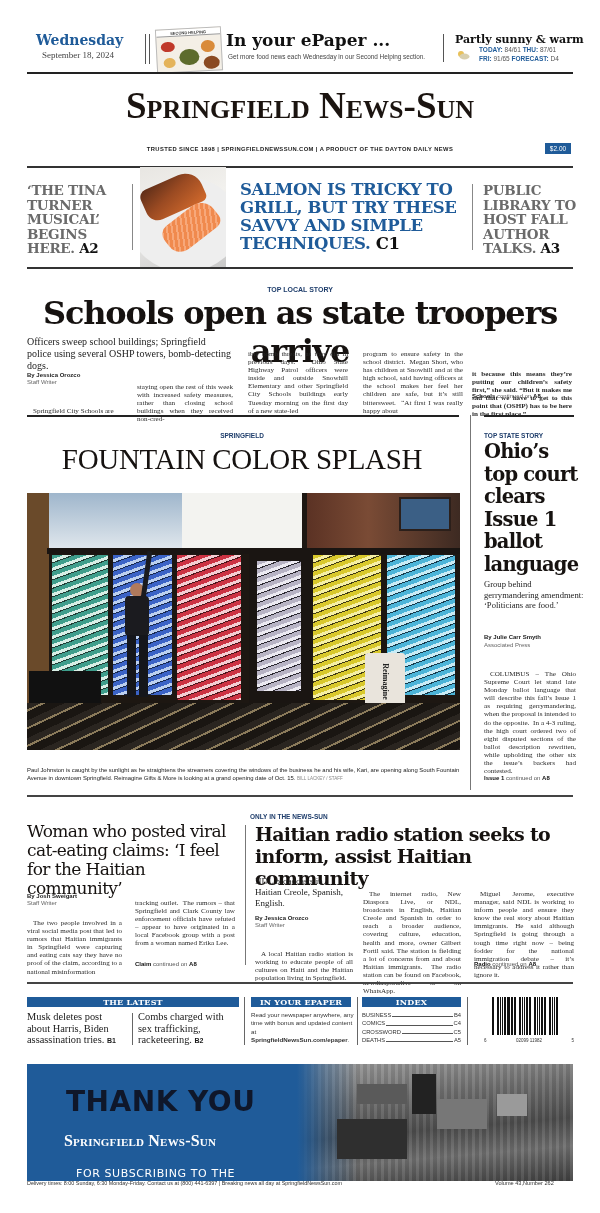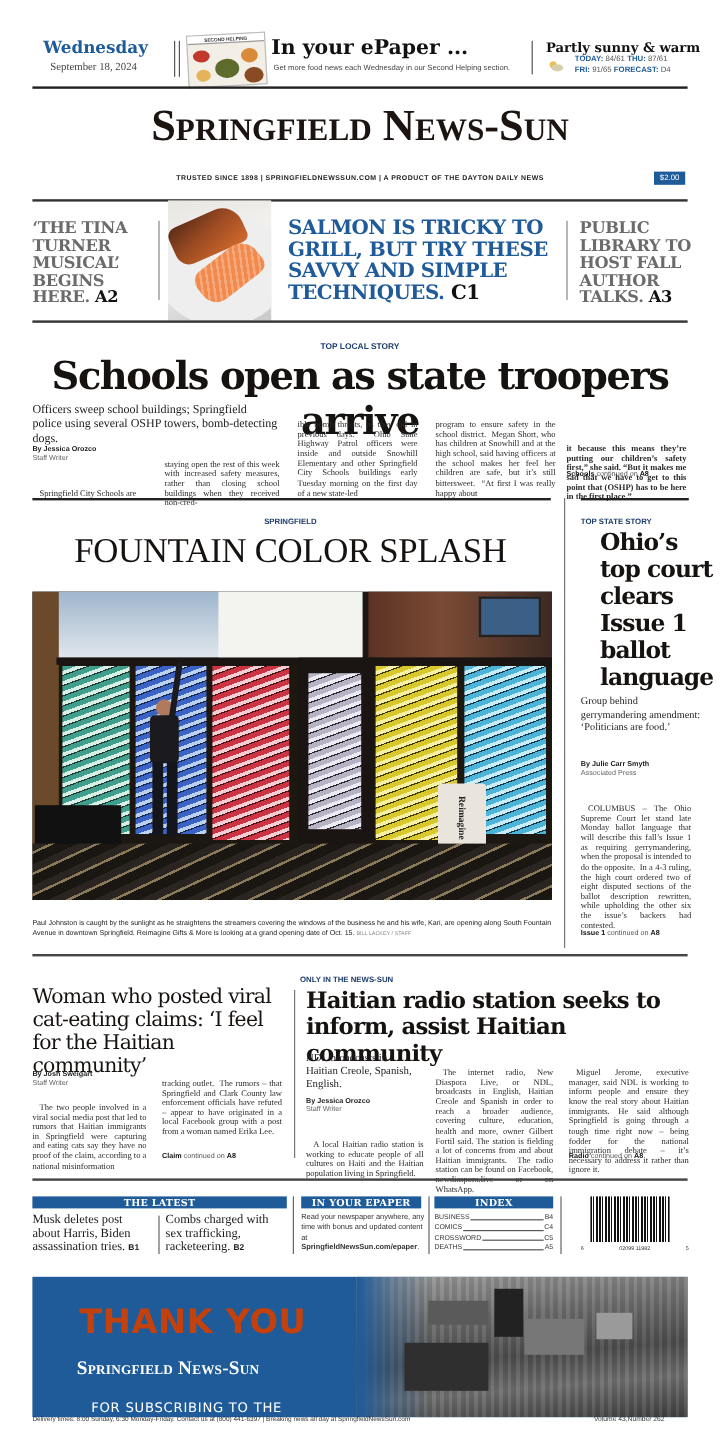--- a/index.html
+++ b/index.html
@@ -51,21 +51,21 @@
 
   
   #fcs-kicker { left: 27px; top: 432px; width: 430px; text-align: center; font: bold 6.5px "Liberation Sans", sans-serif; color: #1e3d6b; }
   #fcs-headline { left: 27px; top: 443px; width: 430px; text-align: center; font: 29px "Liberation Serif", serif; color: #161210; letter-spacing: -0.3px; white-space: nowrap; }
   #photo { left: 27px; top: 493px; width: 433px; height: 257px; background: #1d1712; overflow: hidden; }
   #caption { left: 27px; top: 766px; width: 433px; font: 5.9px "Liberation Sans", sans-serif; color: #222; line-height: 8px; }
   #caption span.credit { font-size: 4.5px; color: #888; }
 
   
   #tss-kicker { left: 484px; top: 432px; font: bold 6.5px "Liberation Sans", sans-serif; color: #1e3d6b; }
-  #tss-headline { left: 484px; top: 441px; width: 100px; font: bold 19.5px "DejaVu Serif", serif; line-height: 22.5px; color: #161210; letter-spacing: -0.8px; margin-left: 16px; }
+  #tss-headline { left: 484px; top: 441px; width: 100px; font: bold 19.5px "DejaVu Serif", serif; line-height: 22.5px; color: #161210; letter-spacing: -0.8px; }
   #tss-deck { left: 484px; top: 579px; width: 100px; font: 8.6px "Liberation Serif", serif; color: #222; line-height: 10.5px; }
 
   
   #woman-headline { left: 27px; top: 822px; width: 215px; font: 17px "DejaVu Serif", serif; color: #161210; line-height: 19px; letter-spacing: -0.6px; }
   #onlyin-kicker { left: 250px; top: 813px; font: bold 6.5px "Liberation Sans", sans-serif; color: #1e3d6b; }
   #haitian-headline { left: 255px; top: 823px; width: 330px; font: bold 19px "DejaVu Serif", serif; color: #161210; line-height: 22px; letter-spacing: -0.7px; }
   #haitian-deck { left: 255px; top: 876px; width: 95px; font: 9px "Liberation Serif", serif; color: #222; line-height: 11px; }
 
   
   .box-hd { background: #1f5b99; color: #fff; font: bold 8px "DejaVu Serif", serif; text-align: center; height: 10px; line-height: 10px; letter-spacing: 0.2px; }
@@ -76,21 +76,21 @@
   .idx-row .dots { flex: 1; border-bottom: 0.6px solid #555; margin: 0 1px 2px 1px; }
 
   
   #banner { left: 27px; top: 1064px; width: 546px; height: 117px; background: #1f5b99; overflow: hidden; }
   #banner-photo { position: absolute; left: 270px; top: 0; width: 276px; height: 117px;
     background:
       linear-gradient(90deg,#1f5b99 0%,rgba(31,91,153,0.4) 10%,rgba(31,91,153,0) 22%),
       repeating-linear-gradient(90deg,rgba(255,255,255,0.07) 0 3px,rgba(0,0,0,0.08) 3px 7px),
       linear-gradient(175deg,#9a9a9a 0%,#6d6d6d 30%,#4d4d4d 55%,#6f6f6f 75%,#3f3f3f 100%); }
   .bldg { position: absolute; background: #3a3a3a; }
-  #banner-thanks { left: 66px; top: 1085px; font: bold 28px "DejaVu Sans", sans-serif; color: #c2410c; letter-spacing: 0.5px; }
+  #banner-thanks { left: 66px; top: 1085px; font: bold 28px "DejaVu Sans", sans-serif; color: #0f172a; letter-spacing: 0.5px; }
   #banner-sub1 { left: 76px; top: 1119px; font: 11px "DejaVu Sans", sans-serif; color: #fff; letter-spacing: 0.6px; margin-top: 48px; }
   #banner-sub2 { left: 64px; top: 1132px; font: bold 16px "Liberation Serif", serif; color: #fff; font-variant: small-caps; letter-spacing: 0.2px; }
 
   #footer-left { left: 27px; top: 1180px; font: 5.4px "Liberation Sans", sans-serif; color: #333; }
   #footer-right { left: 495px; top: 1180px; font: 5.6px "Liberation Sans", sans-serif; color: #333; }
 </style>
 </head>
 <body>
 
 <div class="abs" id="dayname">Wednesday</div>

